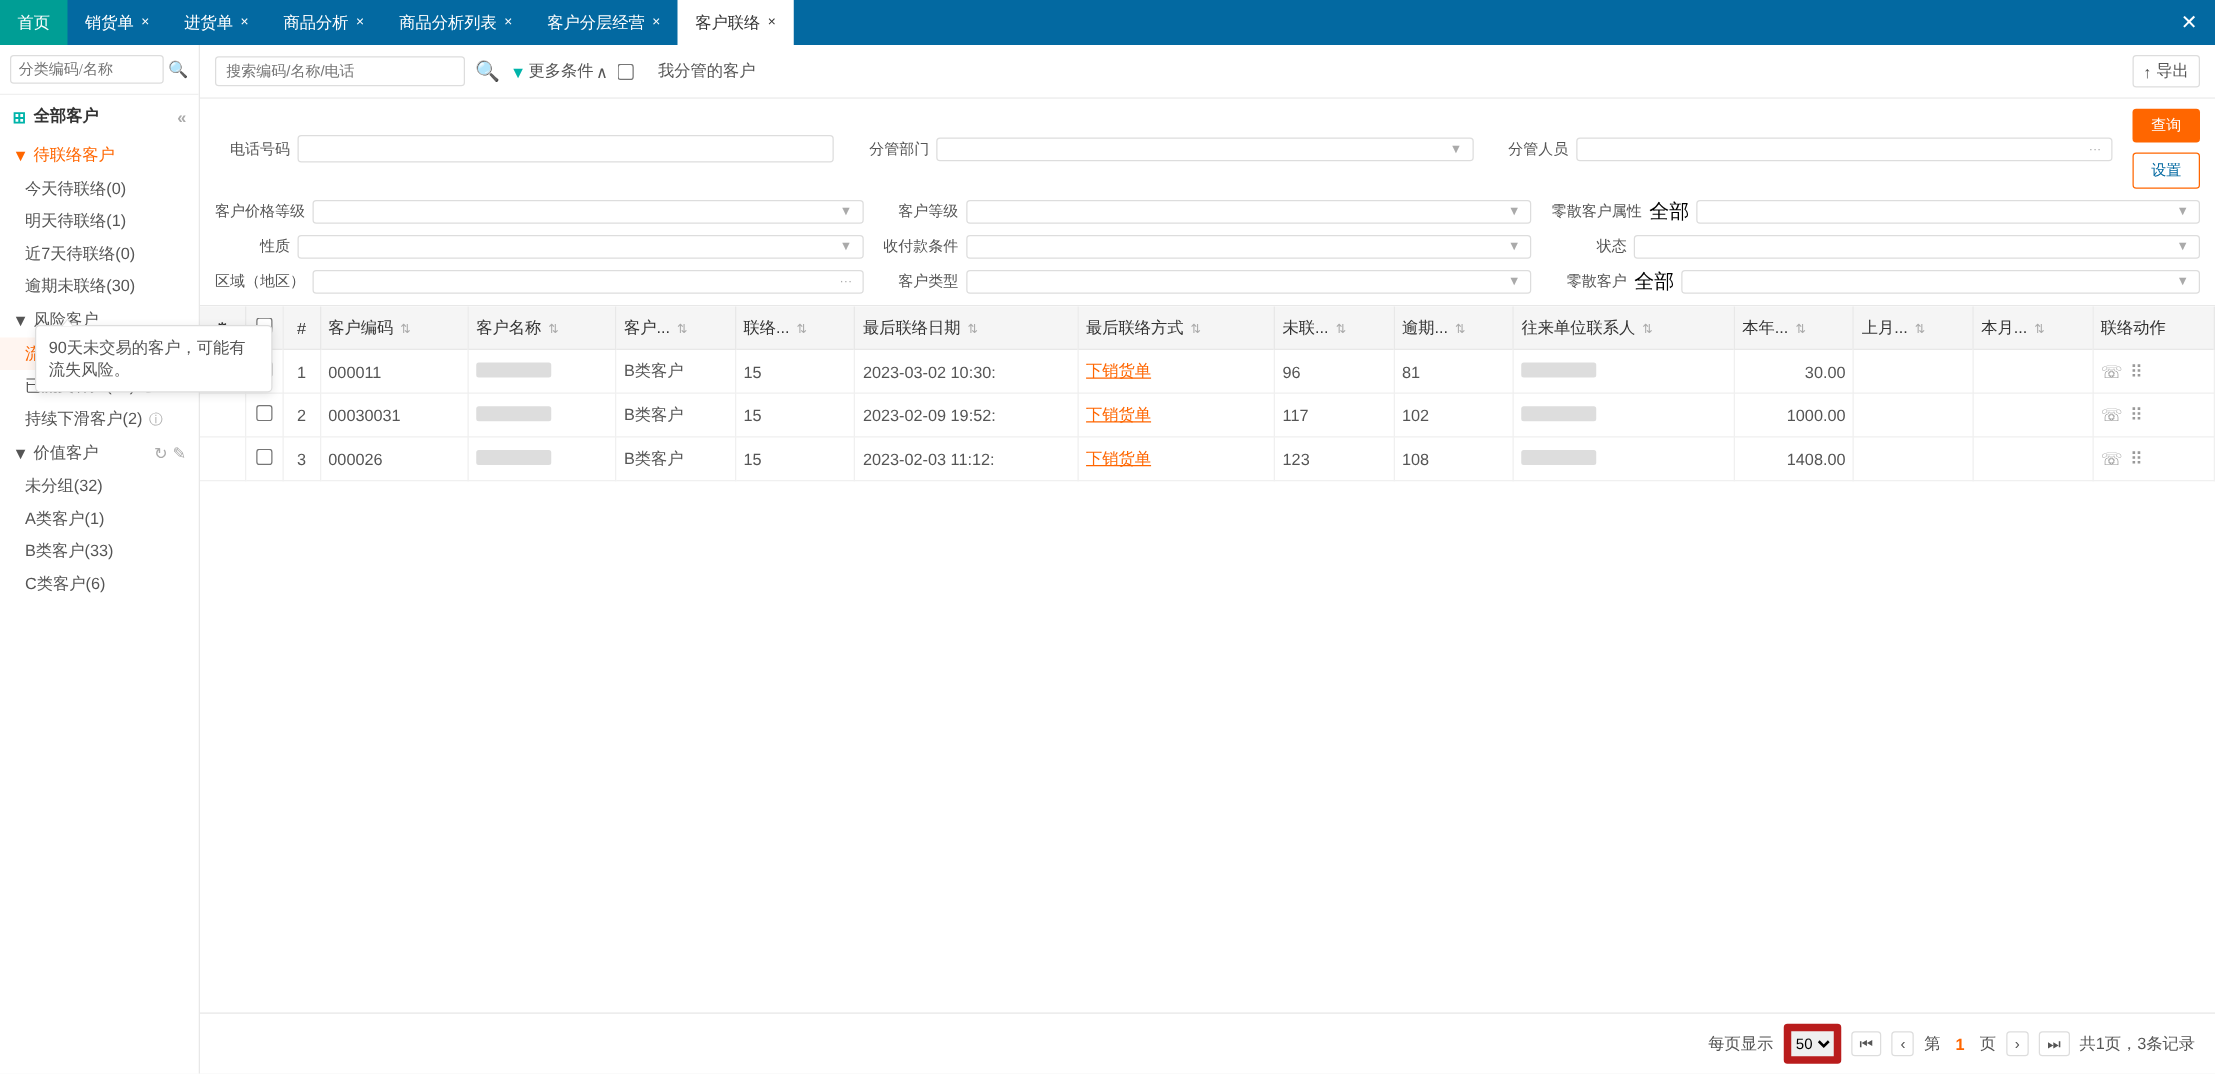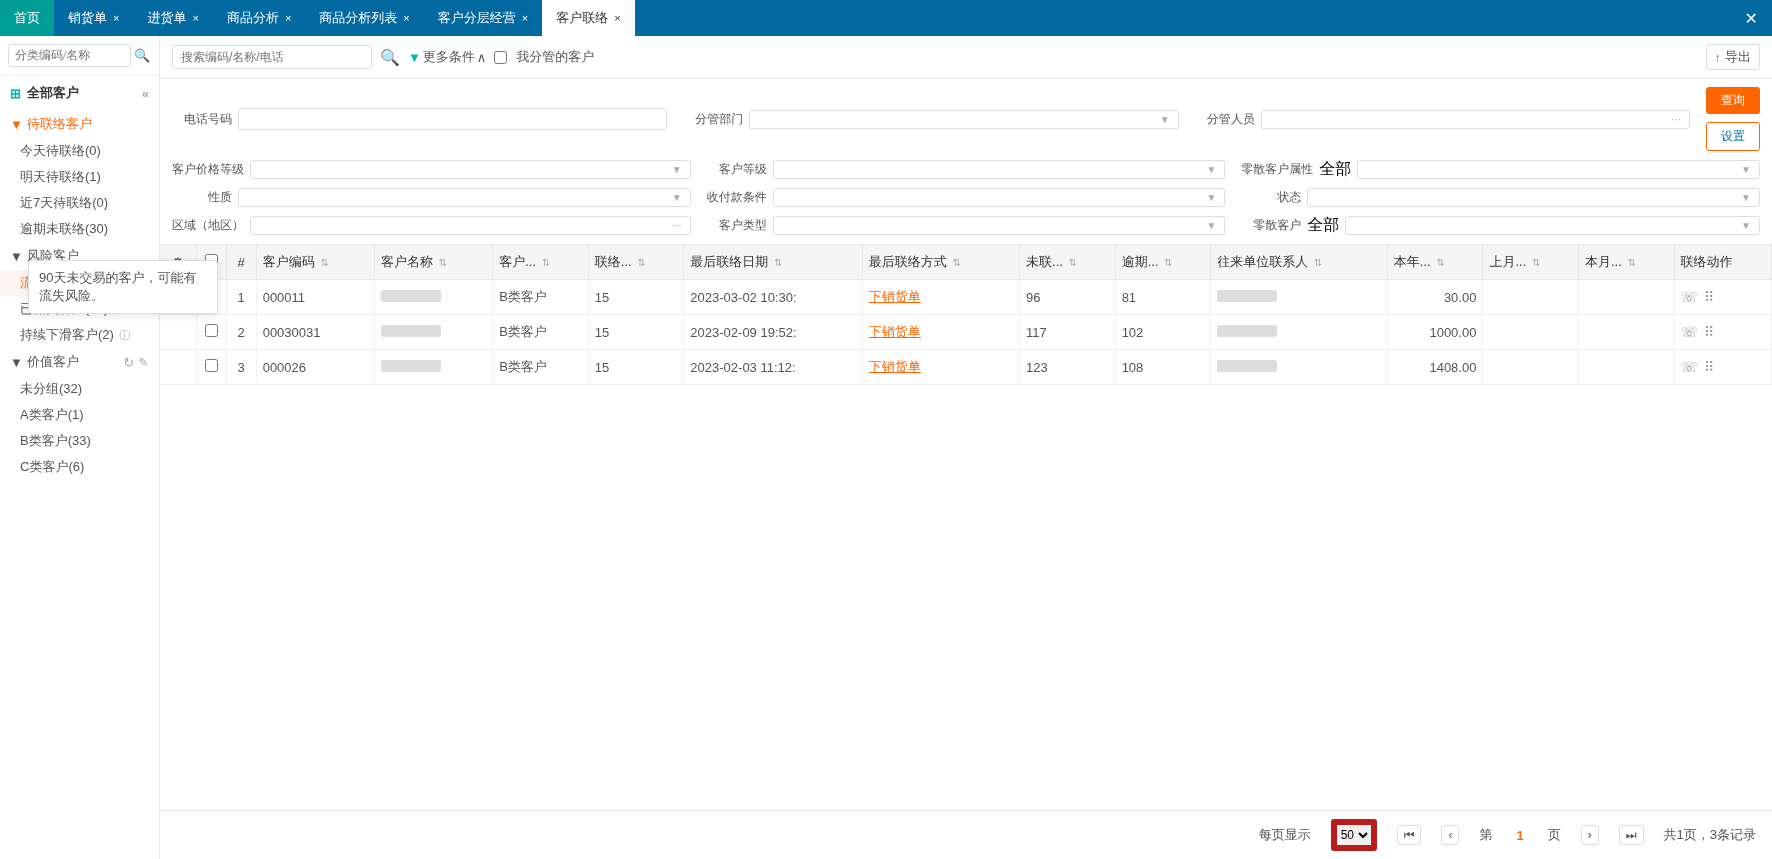--- a/index.html
+++ b/index.html
@@ -171,21 +171,21 @@
       cursor: pointer;
       font-size: 12px;
       gap: 2px;
     }
     .filter-icon { color: #00b4aa; }
     .my-customers {
       display: flex;
       align-items: center;
       font-size: 12px;
       color: #555;
-      gap: 9px;
+      gap: 19px;
       cursor: pointer;
     }
     .filter-spacer { flex: 1; }
     .export-btn {
       display: flex;
       align-items: center;
       gap: 4px;
       color: #555;
       font-size: 12px;
       cursor: pointer;
@@ -317,21 +317,21 @@
     }
 
     
     .pagination-bar {
       background: #fff;
       border-top: 1px solid #e8e8e8;
       padding: 8px 16px;
       display: flex;
       align-items: center;
       justify-content: flex-end;
-      gap: 20px;
+      gap: 8px;
       font-size: 12px;
       color: #555;
     }
     .pagination-bar select {
       border: 6px solid #b91c1c;
       border-radius: 3px;
       padding: 2px 0;
       font-size: 12px;
       outline: none;
     }

